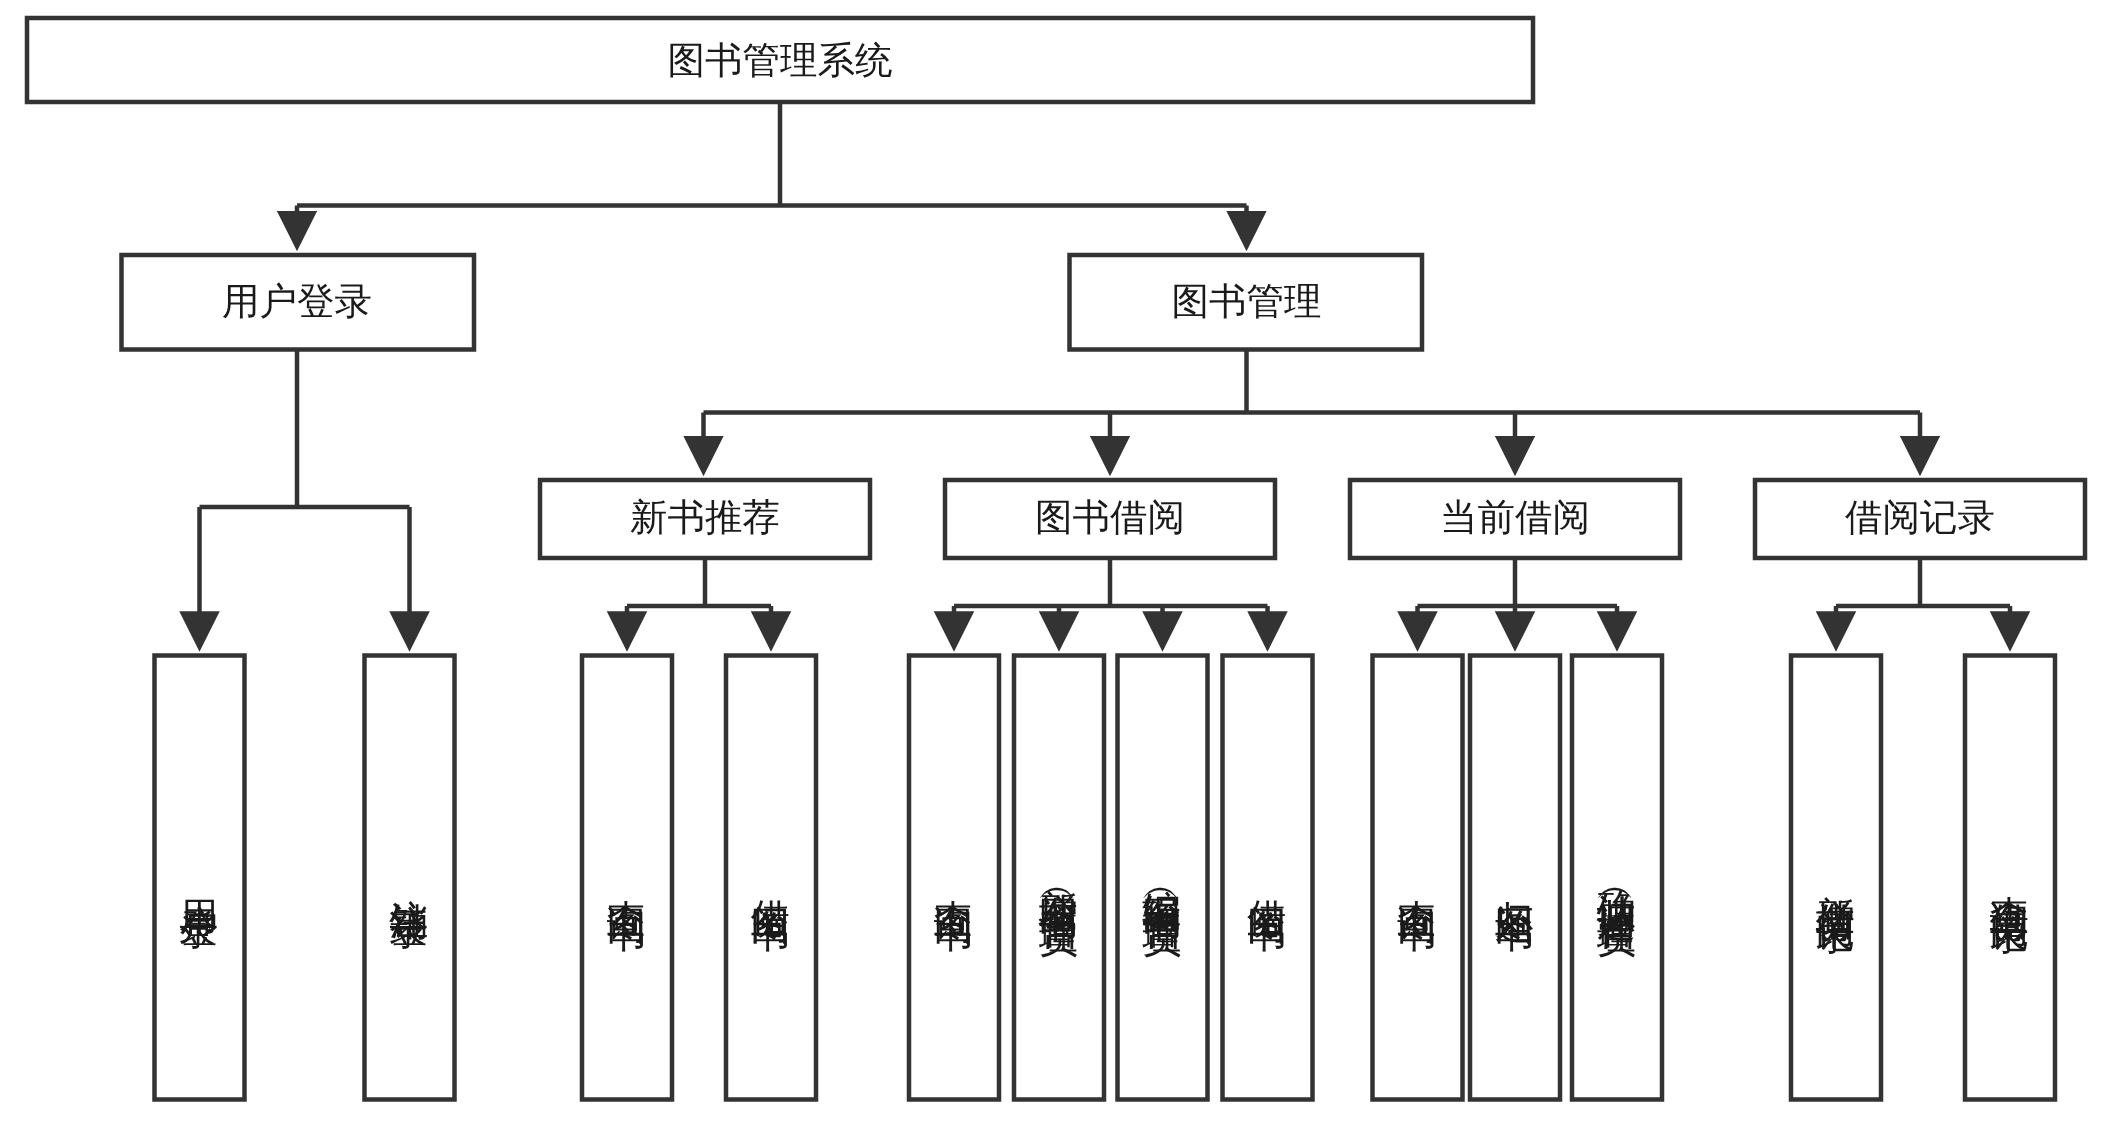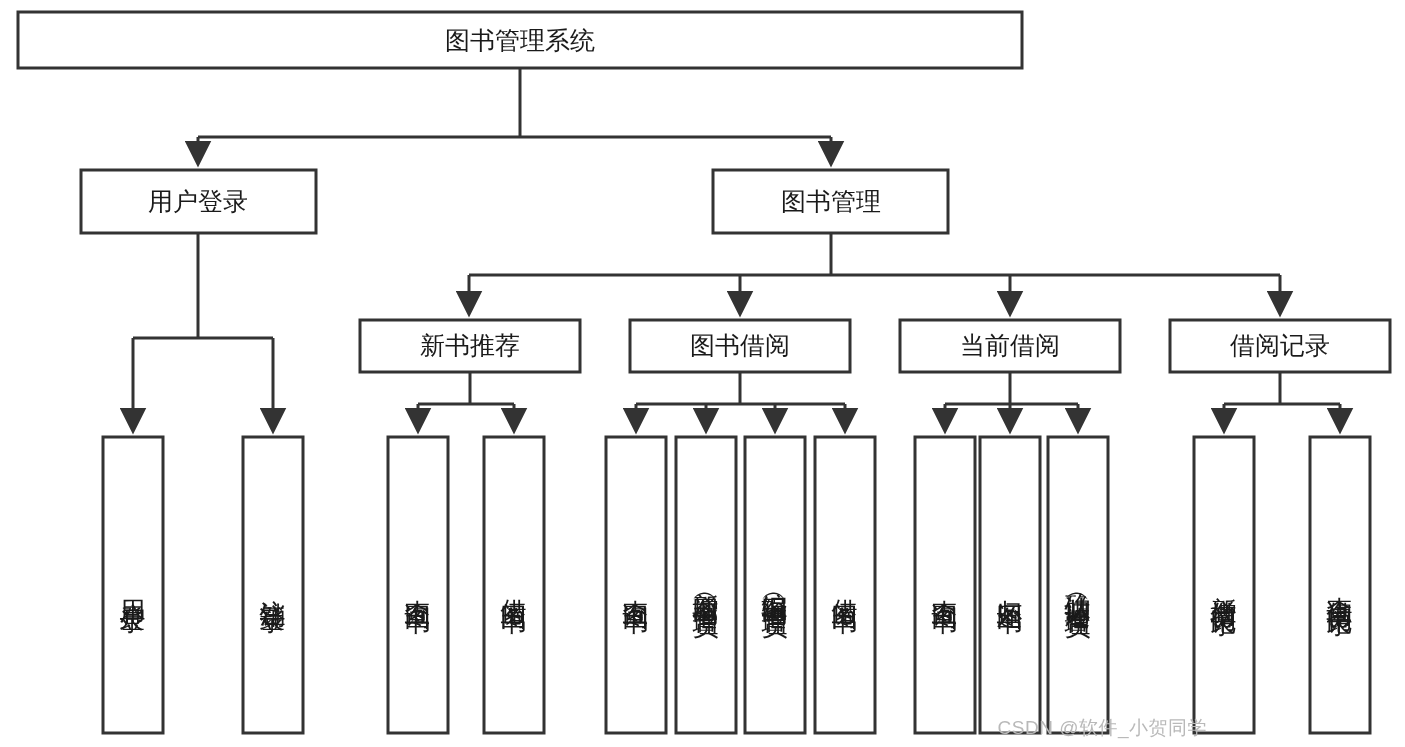--- a/index.html
+++ b/index.html
@@ -205,14 +205,13 @@
     <span class="leaf-text">确认归还（管理员）</span>
   </div>
 
   <div class="leaf-wrap" style="left:1194px; top:437px; width:60px; height:296px;">
     <span class="leaf-text">新增借阅记录</span>
   </div>
   <div class="leaf-wrap" style="left:1310px; top:437px; width:60px; height:296px;">
     <span class="leaf-text">查询借阅记录</span>
   </div>
 
-  <div class="watermark">CSDN @软件_小贺同学</div>
 </div>
 
 </body></html>

